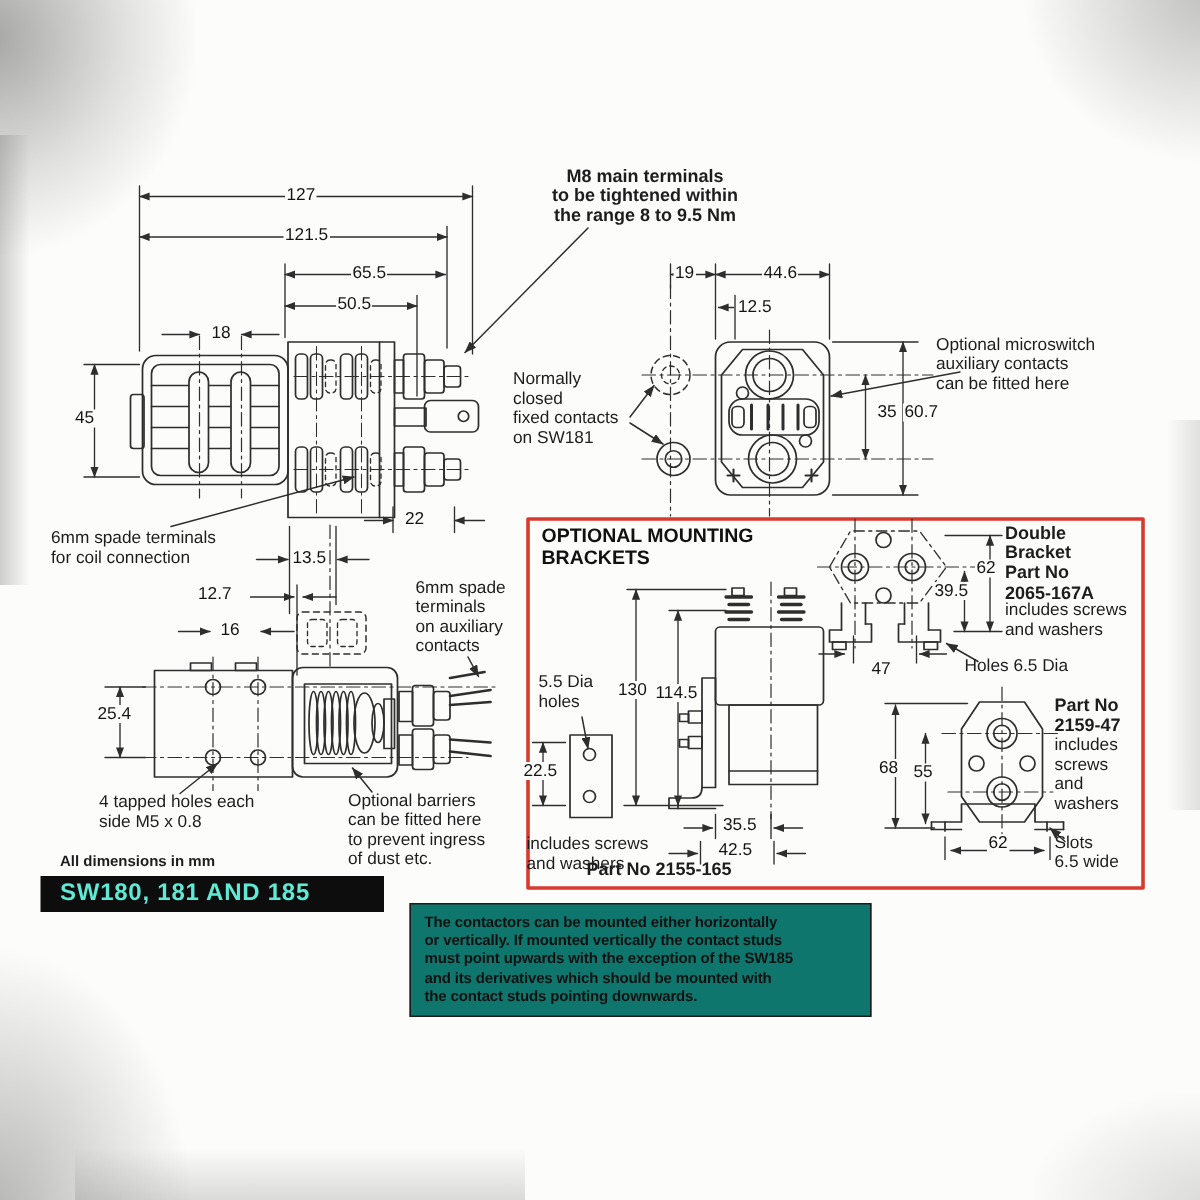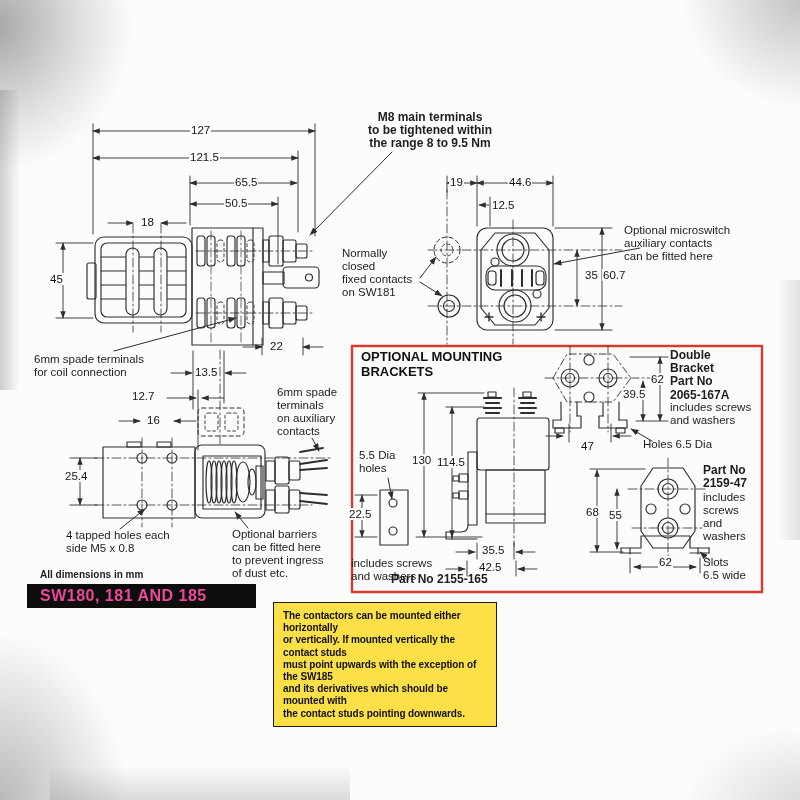--- a/index.html
+++ b/index.html
@@ -6,24 +6,24 @@
   body{width:800px;height:800px;background:#fcfcfa;position:relative;overflow:hidden;
        font-family:"Liberation Sans",sans-serif;}
   #stage{position:absolute;inset:0;width:800px;height:800px;}
   svg{position:absolute;left:0;top:0;}
   .ann{position:absolute;font:11.5px/1.13 "Liberation Sans",sans-serif;color:#1d1d1d;white-space:pre-line;}
   .ann.b{font-weight:bold;font-size:12px;line-height:1.1;}
   .dim{position:absolute;font:11.5px/1.05 "Liberation Sans",sans-serif;color:#141414;
        background:#fcfcfa;padding:0 1px;white-space:pre-line;}
   .panel-title{position:absolute;font:bold 13px/1.15 "Liberation Sans",sans-serif;color:#111;white-space:pre-line;}
   .banner{position:absolute;left:27px;top:584px;width:229px;height:24px;background:#0d0d0d;
-          color:#ec4899;font:bold 16px/24px "Liberation Sans",sans-serif;padding-left:13px;
+          color:#5eead4;font:bold 16px/24px "Liberation Sans",sans-serif;padding-left:13px;
           letter-spacing:.5px;box-sizing:border-box;}
-  .notebox{position:absolute;left:273px;top:602px;width:224px;border:1.6px solid #1c1c1c;
-           background:#fde047;padding:7px 8px 6px 9px;box-sizing:border-box;
+  .notebox{position:absolute;left:273px;top:602px;width:308px;border:1.6px solid #1c1c1c;
+           background:#0f766e;padding:7px 8px 6px 9px;box-sizing:border-box;
            font:bold 10px/1.22 "Liberation Sans",sans-serif;color:#111;white-space:pre-line;
            letter-spacing:-0.1px;}
   .artifact{position:absolute;pointer-events:none;}
 </style>
 </head>
 <body>
 
 <div id="stage">
 
   <div class="artifact" style="left:0;top:0;width:130px;height:170px;background:radial-gradient(ellipse at -5% 15%, rgba(95,95,95,.55), rgba(150,150,150,.28) 45%, rgba(0,0,0,0) 72%);"></div>

